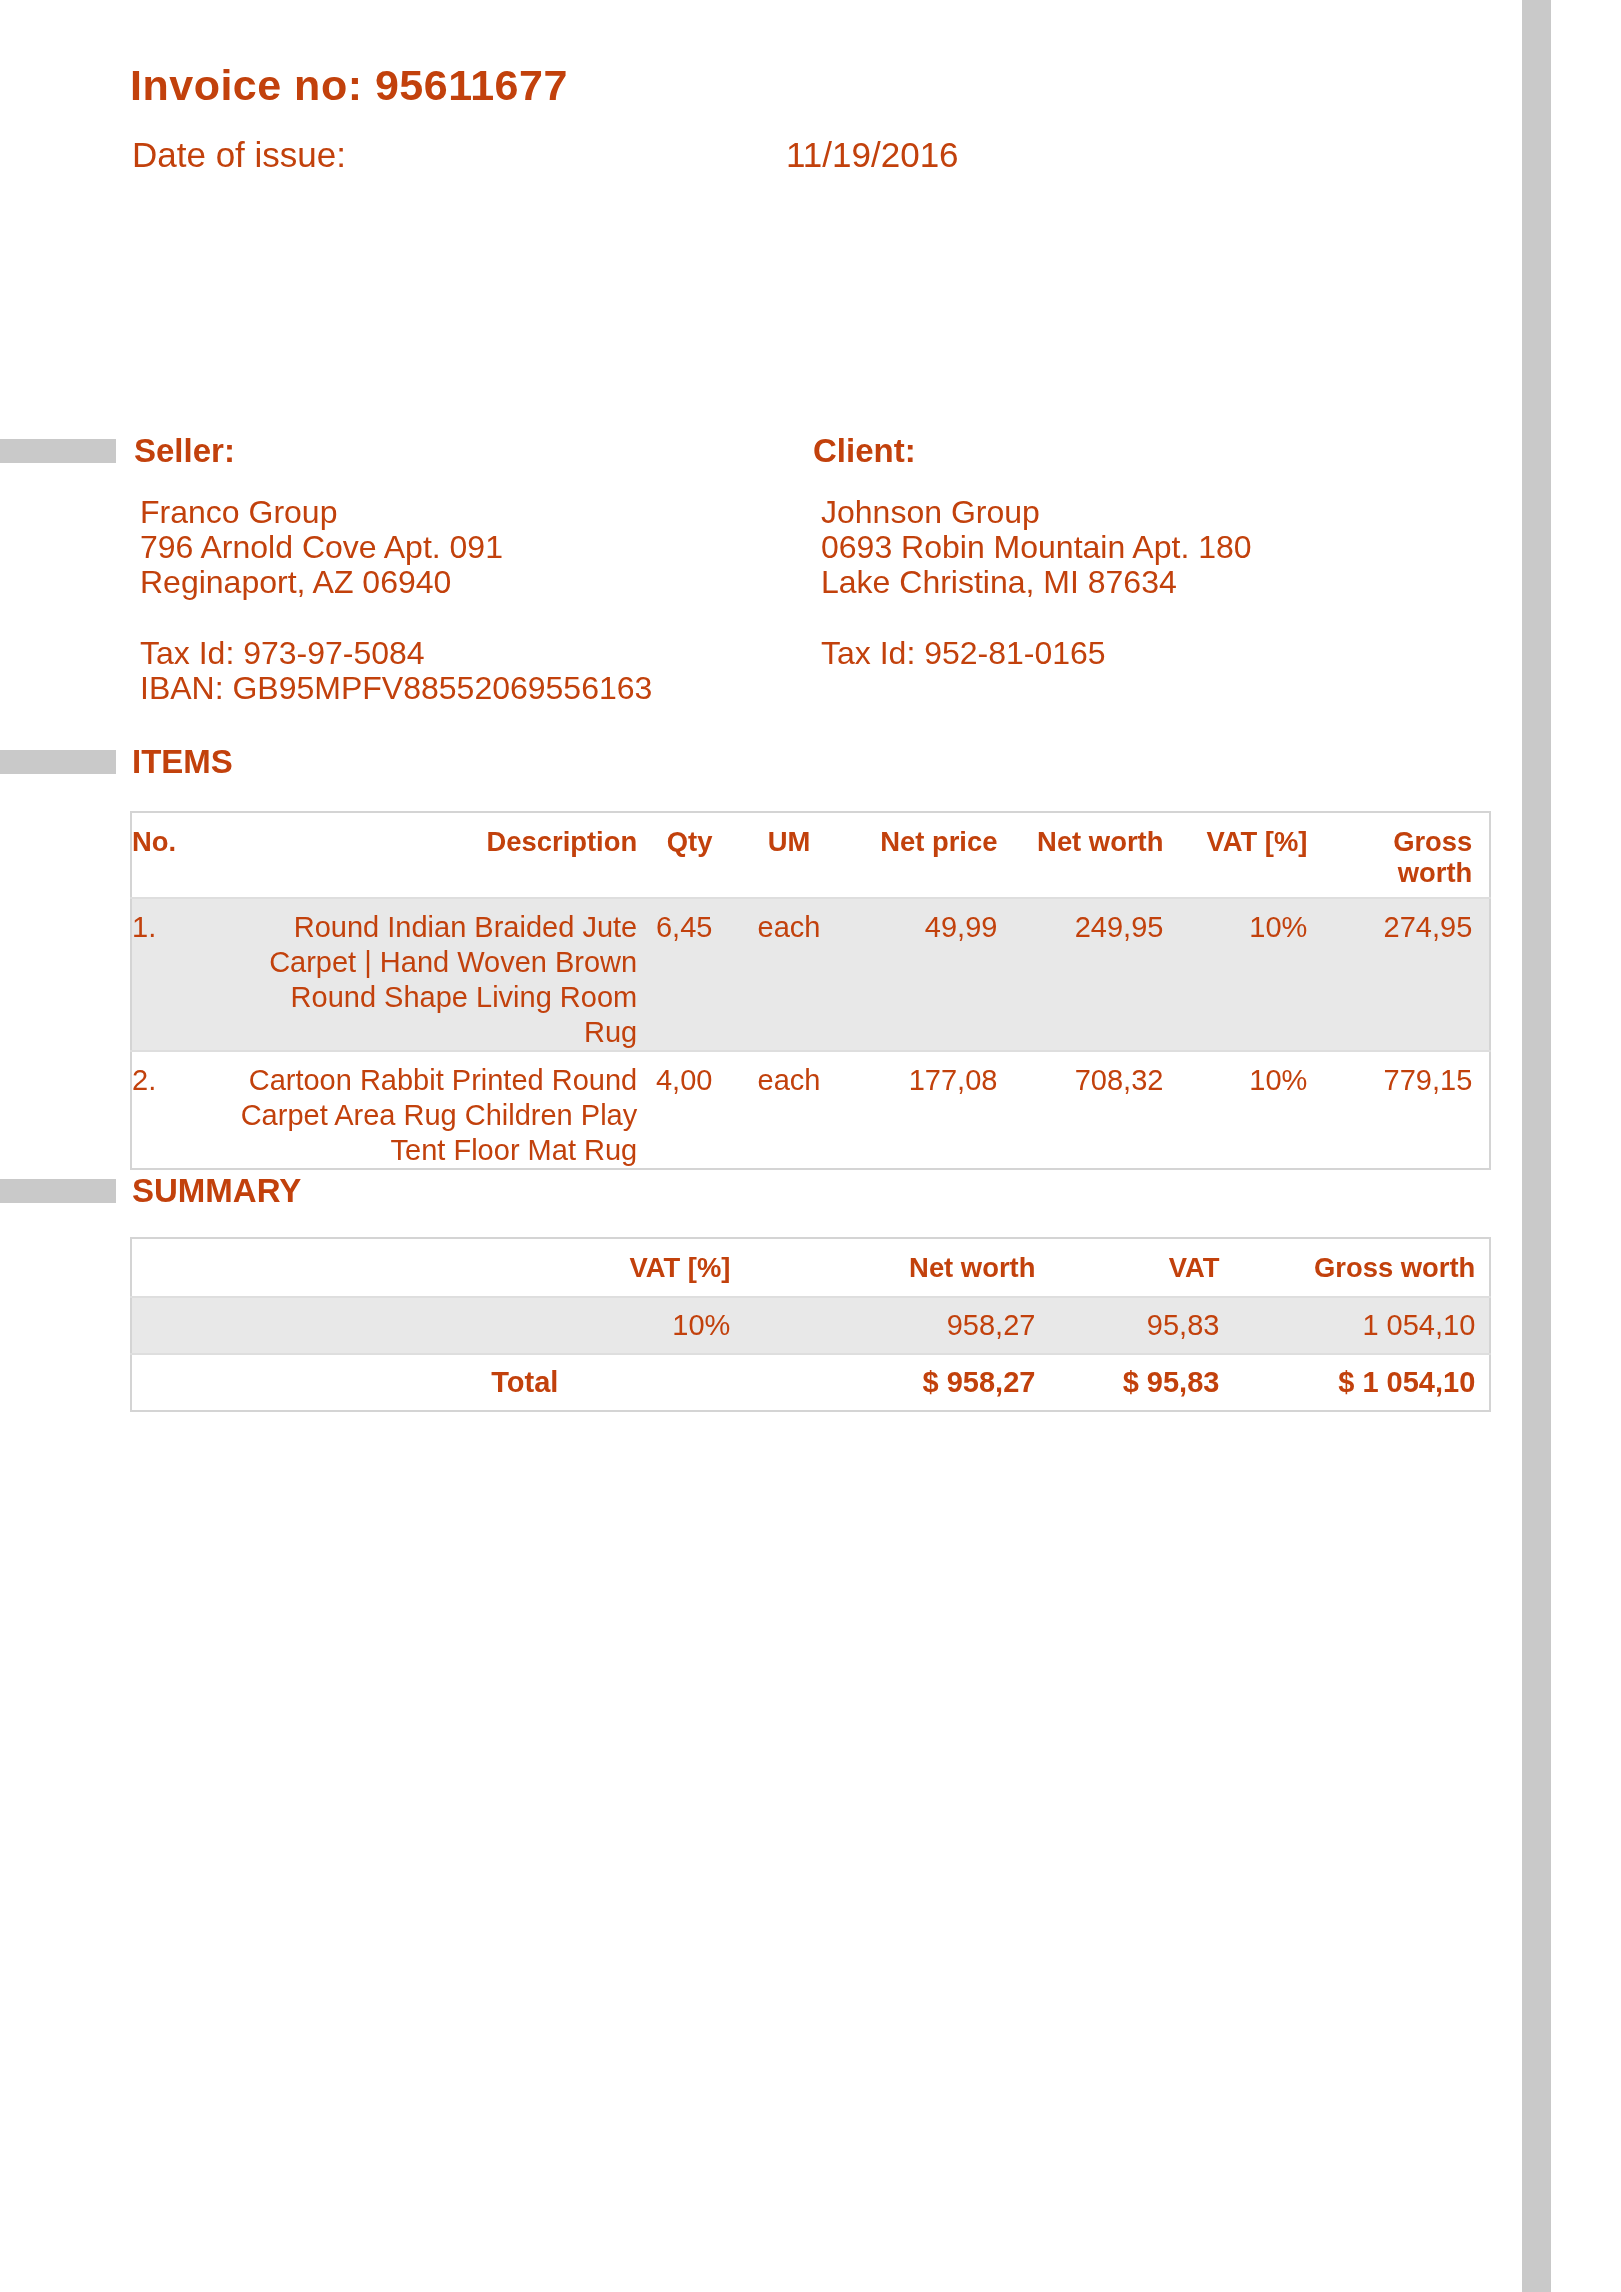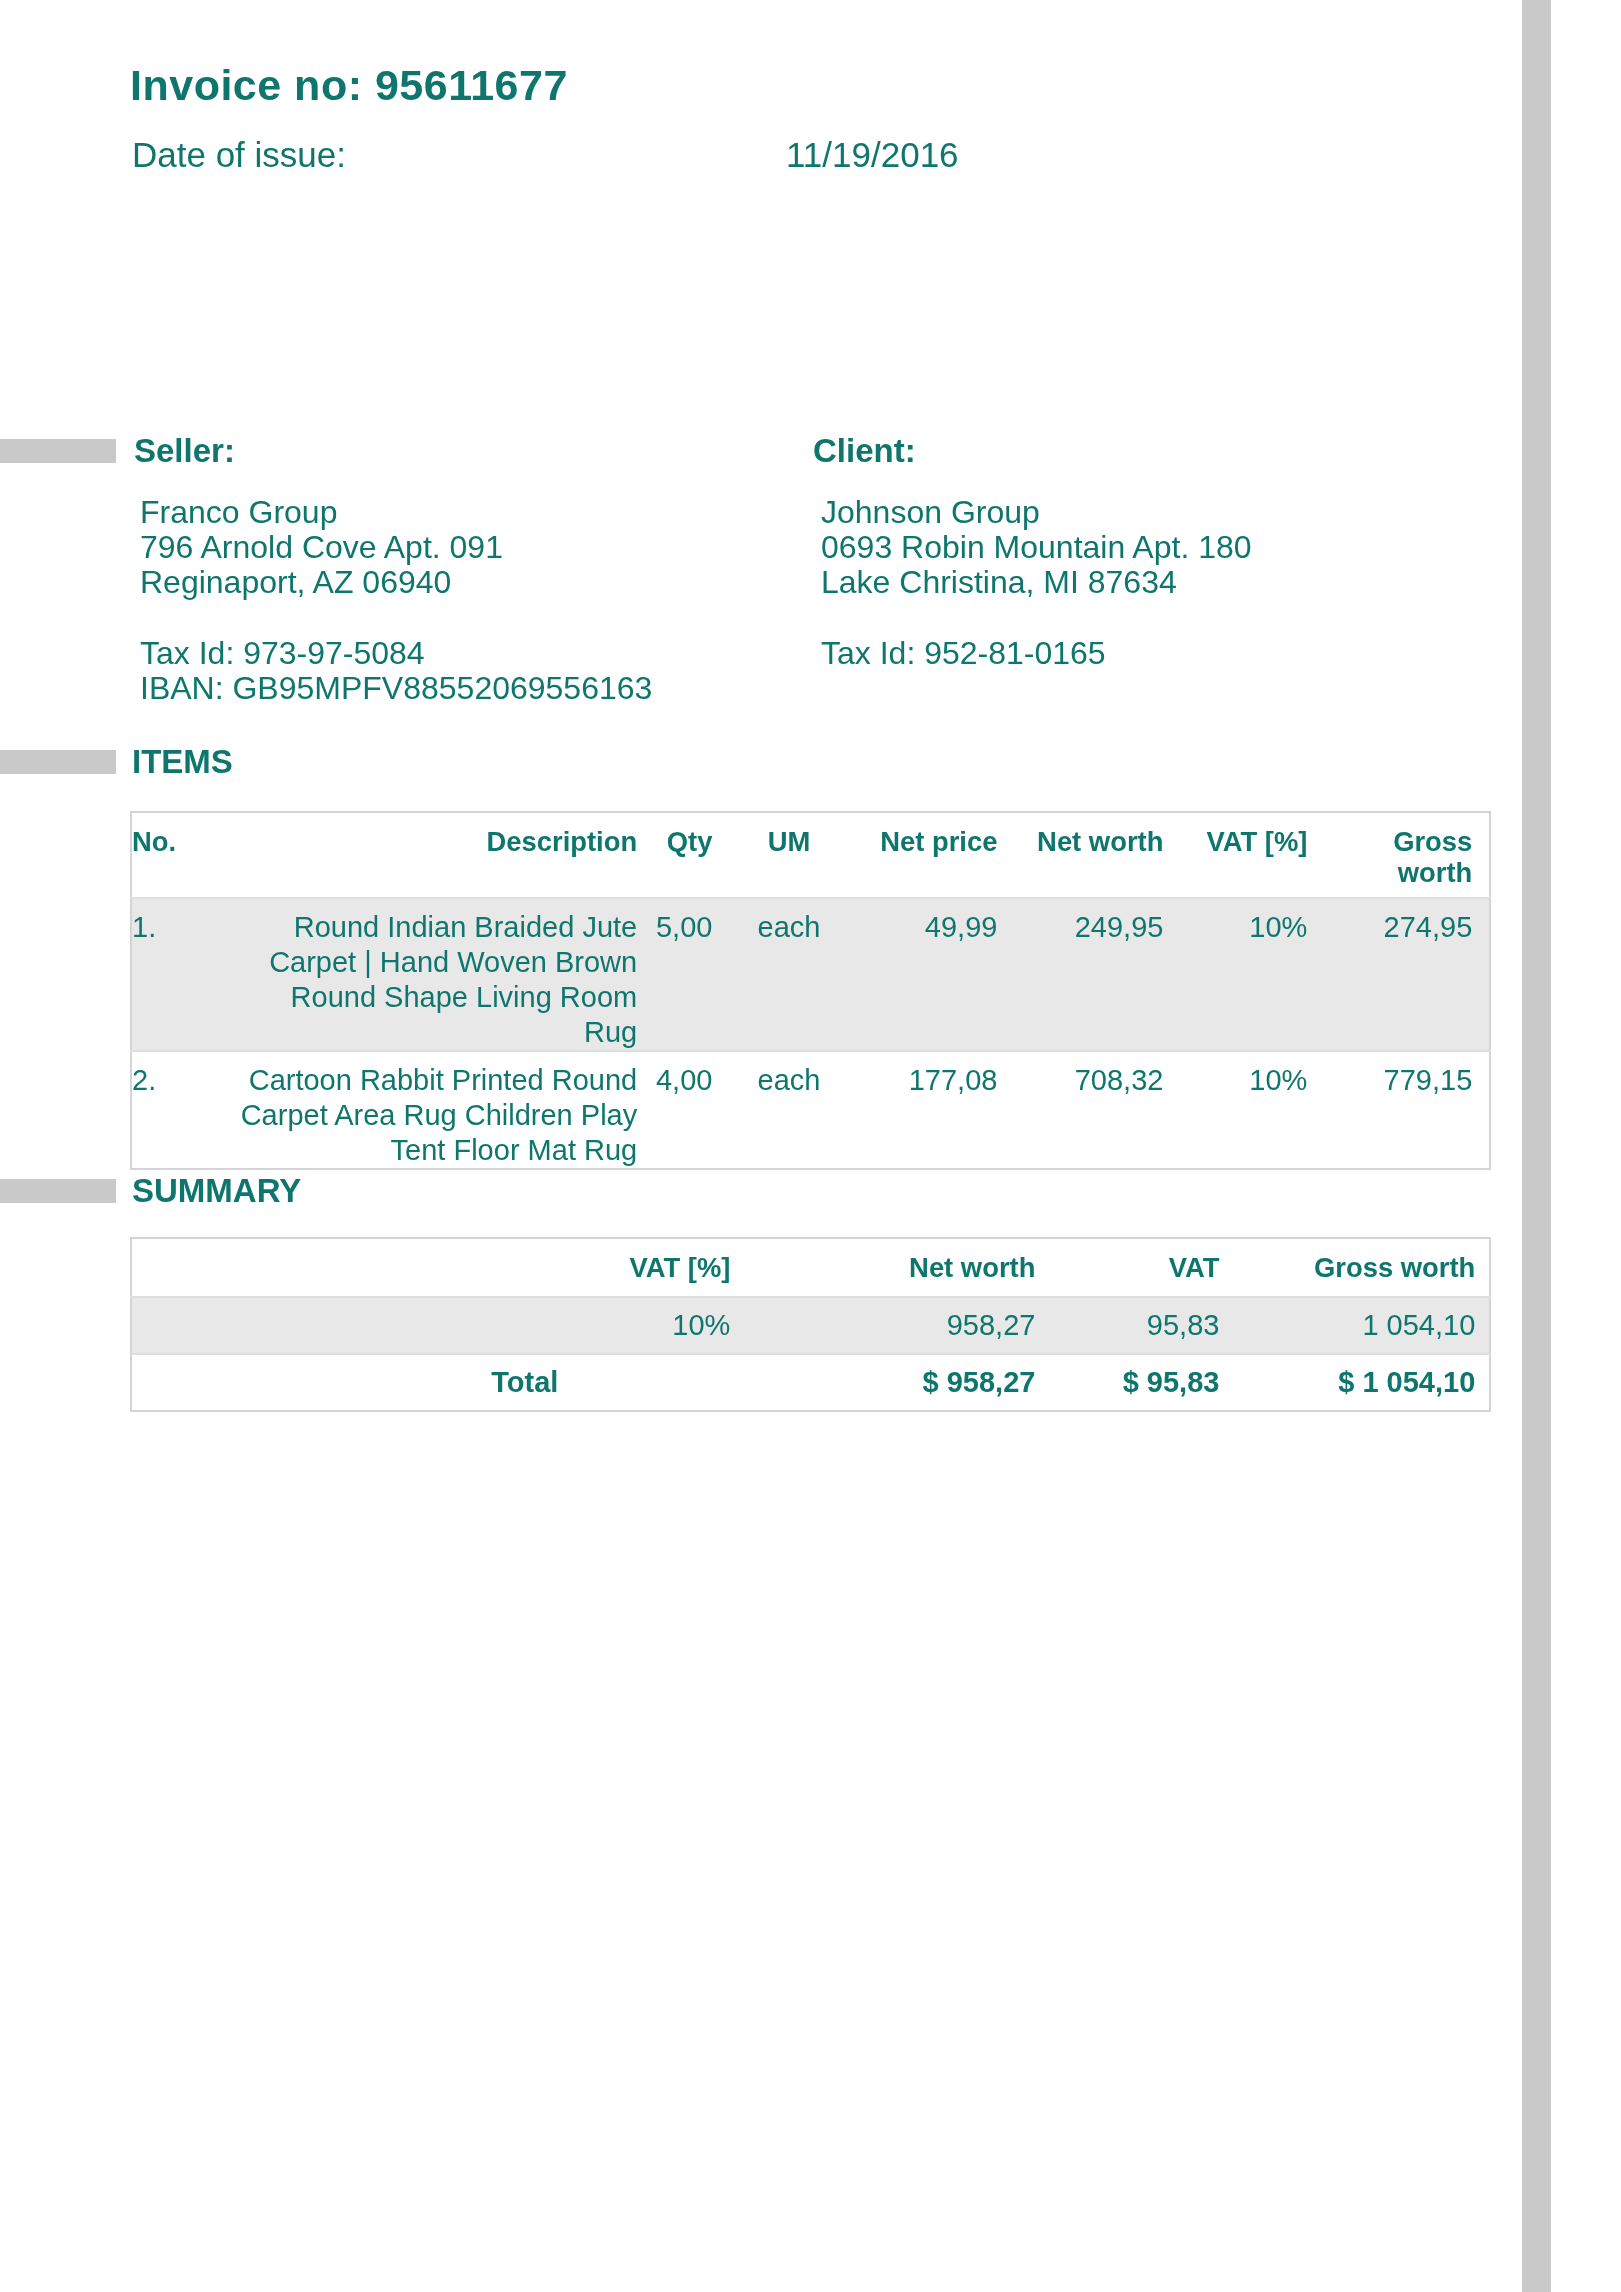--- a/index.html
+++ b/index.html
@@ -3,21 +3,21 @@
 <meta charset="utf-8">
 <style>
   * { margin: 0; padding: 0; box-sizing: border-box; }
   html, body { background: #ffffff; }
   .page {
     position: relative;
     width: 1621px;
     height: 2293px;
     background: #ffffff;
     font-family: "Liberation Sans", sans-serif;
-    color: #0f766e;
+    color: #c2410c;
     overflow: hidden;
   }
   .right-page-bar {
     position: absolute;
     left: 1522px; top: 0;
     width: 29px; height: 2293px;
     background: #c9c9c9;
   }
   .accent-bar {
     position: absolute;
@@ -167,21 +167,21 @@
       <th class="col-nprice">Net price</th>
       <th class="col-nworth">Net worth</th>
       <th class="col-vat">VAT [%]</th>
       <th class="col-gworth">Gross worth</th>
     </tr>
     <tr class="row-1">
       <td class="col-no">1.</td>
       <td class="col-desc desc-text">Round Indian Braided Jute
 Carpet | Hand Woven Brown
 Round Shape Living Room Rug</td>
-      <td class="col-qty">5,00</td>
+      <td class="col-qty">6,45</td>
       <td class="col-um">each</td>
       <td class="col-nprice">49,99</td>
       <td class="col-nworth">249,95</td>
       <td class="col-vat">10%</td>
       <td class="col-gworth">274,95</td>
     </tr>
     <tr class="row-2">
       <td class="col-no">2.</td>
       <td class="col-desc desc-text">Cartoon Rabbit Printed Round
 Carpet Area Rug Children Play

